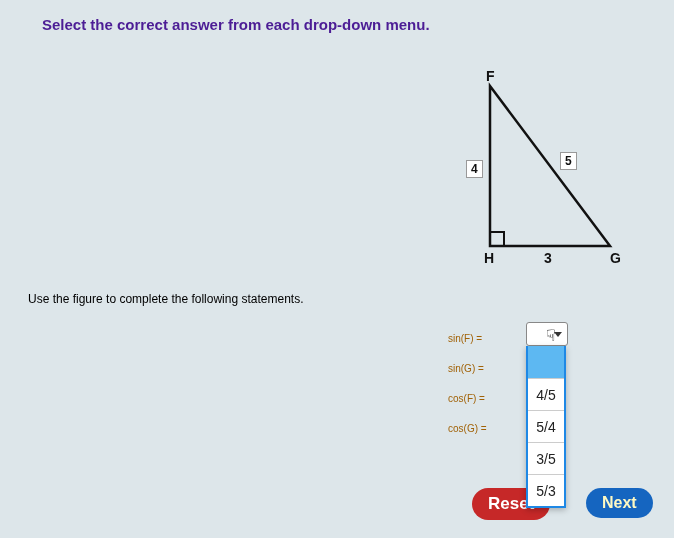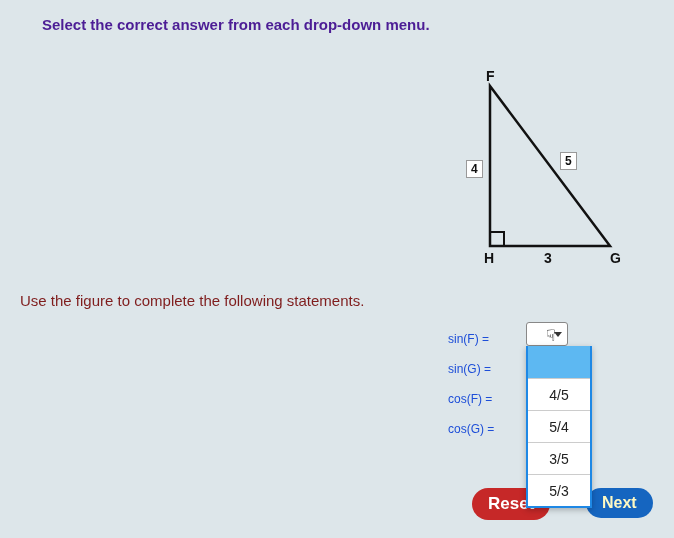--- a/index.html
+++ b/index.html
@@ -35,30 +35,30 @@
   }
   .triangle-svg {
     position: absolute;
     top: 0;
     left: 0;
   }
   .vlabel { position:absolute; font-weight:bold; font-size:14px; color:#111; }
   .subinstruction {
     position: absolute;
     top: 292px;
-    left: 20px;
-    font-size: 15px;
-    color: #7f1d1d;
+    left: 28px;
+    font-size: 12px;
+    color: #000000;
   }
   .statements {
     position: absolute;
     top: 324px;
     left: 448px;
-    font-size: 12px;
-    color: #1d4ed8;
+    font-size: 10px;
+    color: #a16207;
   }
   .srow { height: 30px; line-height:30px; }
   .dropdown-group {
     position: absolute;
     top: 322px;
     left: 526px;
     width: 52px;
     z-index: 5;
   }
   .dd-btn {
@@ -70,21 +70,21 @@
     display:flex;
     align-items:center;
     justify-content:flex-end;
     padding:0 3px;
     cursor:pointer;
   }
   .dd-caret {
     width:0;height:0;border-left:4px solid transparent;border-right:4px solid transparent;border-top:5px solid #333;margin-right:2px;
   }
   .dd-list {
-    width: 66px;
+    width: 40px;
     background:#fff;
     border:2px solid #1e88e5;
     border-top:none;
     box-shadow:0 2px 6px rgba(0,0,0,.25);
   }
   .dd-opt {
     height:32px;line-height:32px;text-align:center;font-size:14px;color:#222;cursor:pointer;border-top:1px solid #ccc;
   }
   .dd-opt.hl { background:#5db8f2; color:#fff; border-top:none; }
   .reset-btn {

